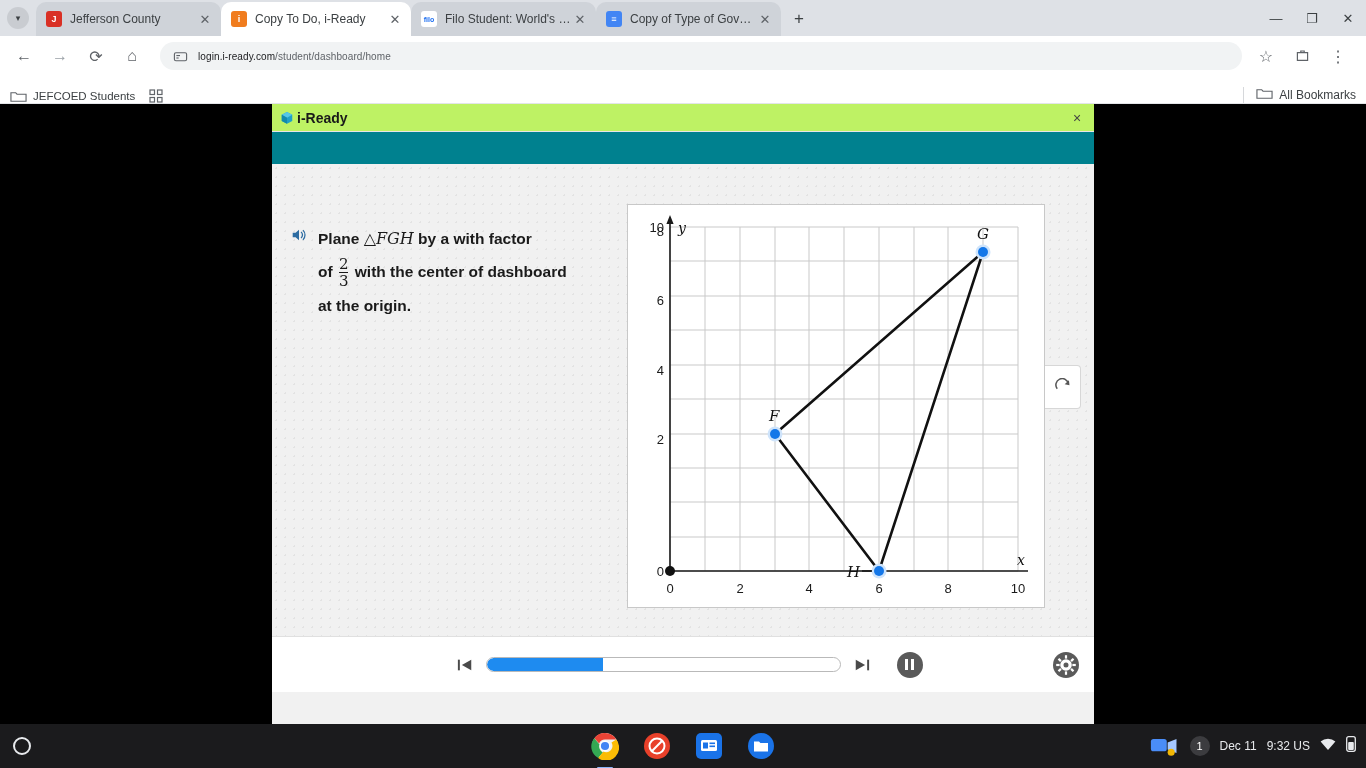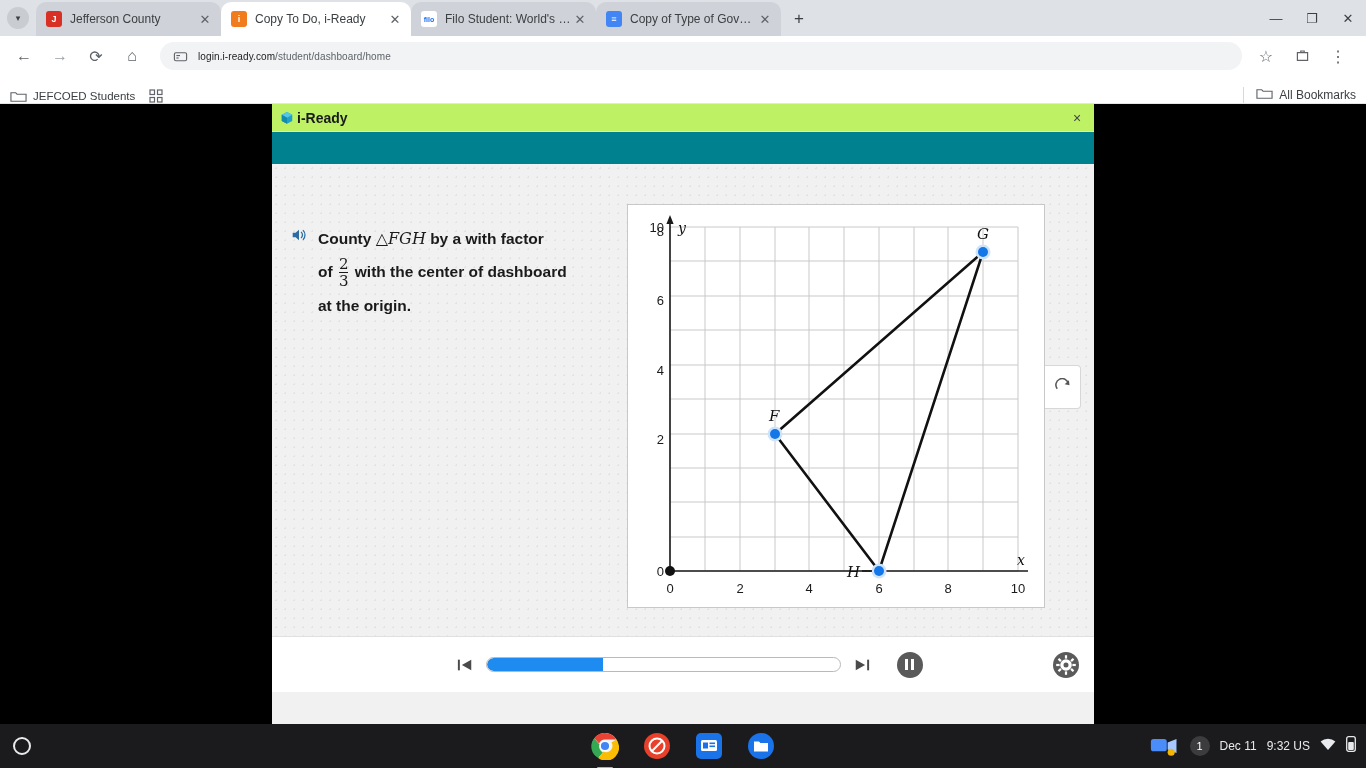--- a/index.html
+++ b/index.html
@@ -206,21 +206,21 @@
 
         <div class="question">
           <div class="speaker">
             <svg width="18" height="18" viewBox="0 0 20 20">
                 <path d="M3 7.5h3.2L10 4.2v11.6L6.2 12.5H3z" fill="#2d6ca2"></path>
                 <path d="M12.3 6.6a5 5 0 010 6.8" stroke="#2d6ca2" stroke-width="1.4" fill="none"></path>
                 <path d="M14.4 4.6a7.6 7.6 0 010 10.8" stroke="#2d6ca2" stroke-width="1.4" fill="none"></path>
               </svg>
           </div>
           <div class="qtext">
-            <span>County </span><span class="math">△FGH</span><span> by a with factor</span><br>
+            <span>Plane </span><span class="math">△FGH</span><span> by a with factor</span><br>
             <span>of </span><span class="frac"><span class="num">2</span><span class="den">3</span></span><span> with the center of dashboard</span><br>
             <span>at the origin.</span>
           </div>
         </div>
 
         <div class="graph-card">
           <svg width="416" height="402" viewBox="0 0 416 402">
 
             <g stroke="#c9c9c9" stroke-width="1">
               <line x1="42" y1="22" x2="42" y2="366"></line>

